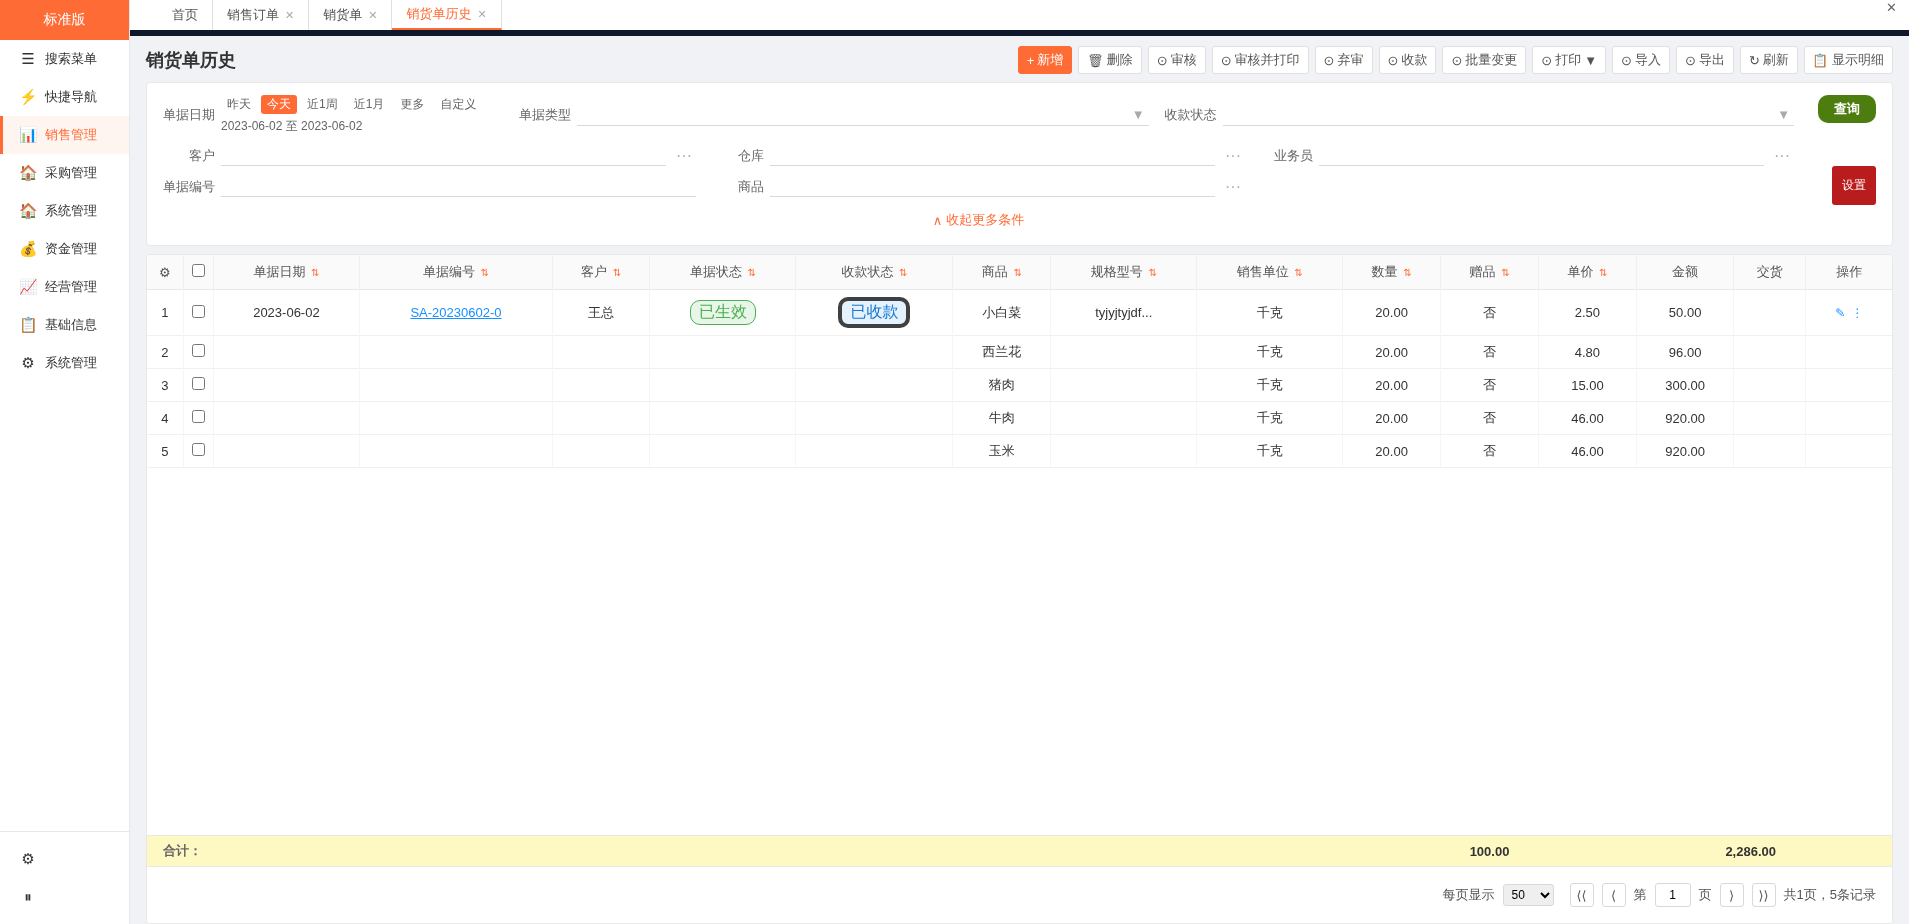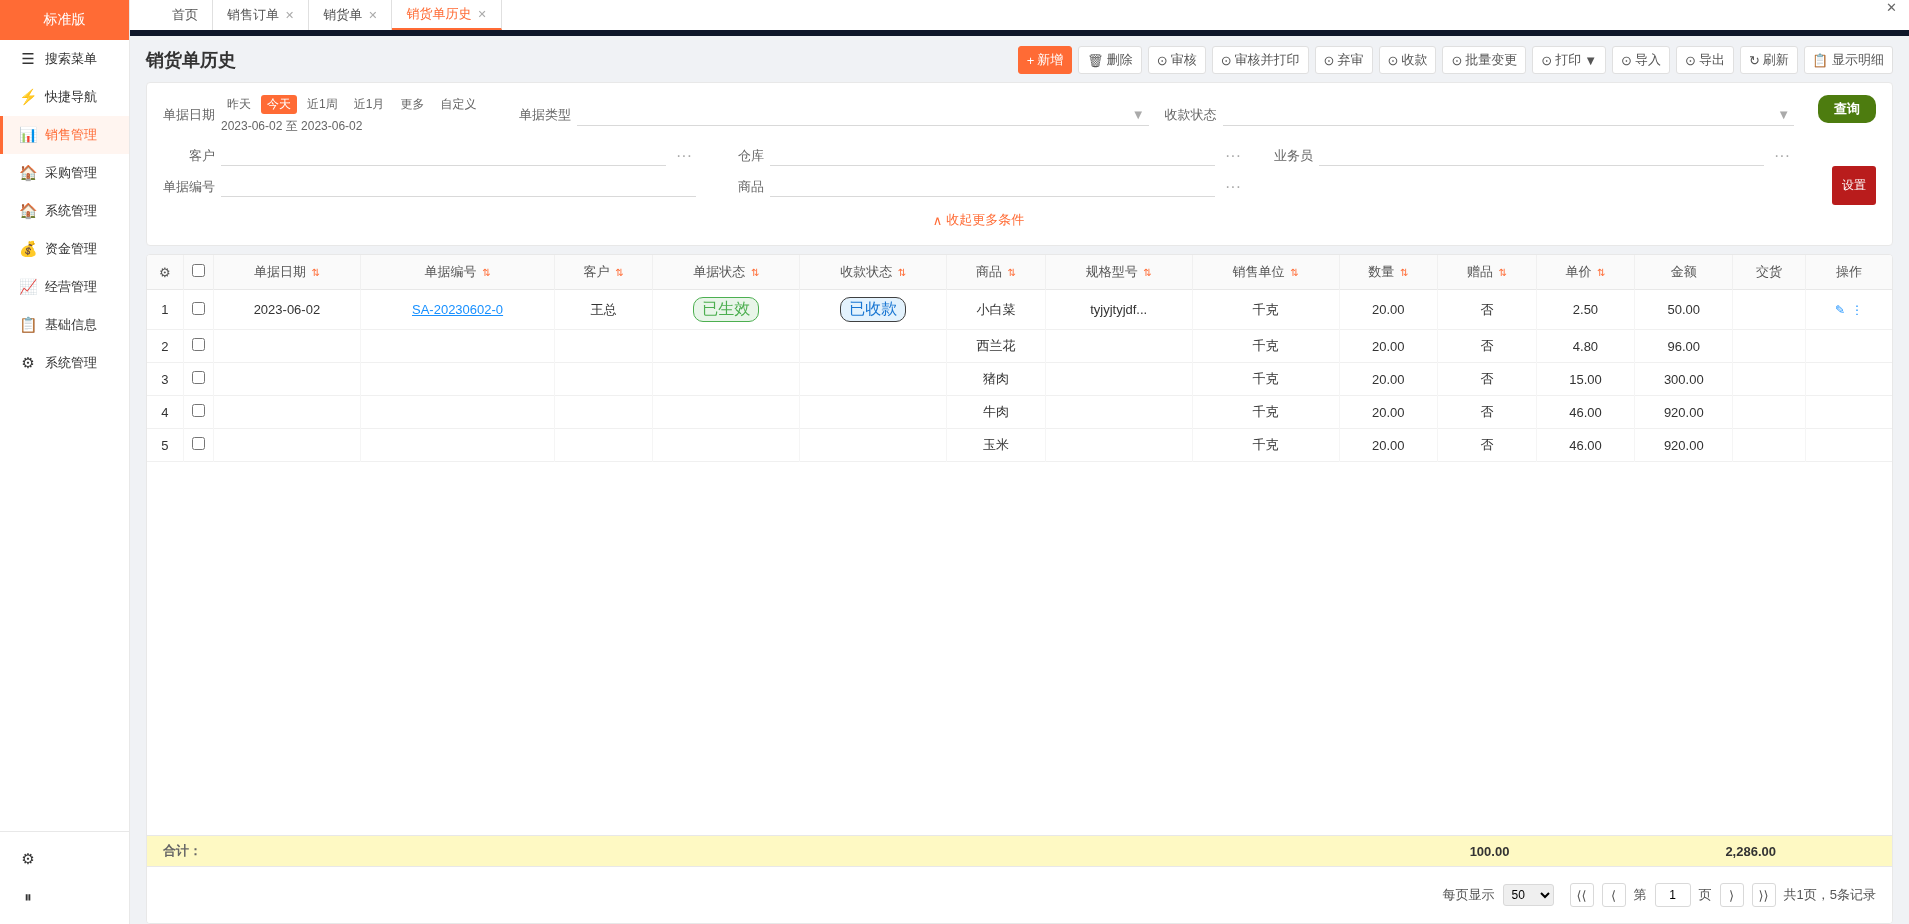--- a/index.html
+++ b/index.html
@@ -217,21 +217,21 @@
       border-right: 1px solid #f5f5f5;
     }
     tbody td:last-child { border-right: none; }
     .badge {
       display: inline-block;
       padding: 1px 8px;
       border-radius: 10px;
       font-size: 16px;
     }
     .badge-active { background: #e8f5e9; color: #4caf50; border: 1px solid #4caf50; }
-    .badge-paid { background: #e3f2fd; color: #1976d2; border: 1px solid #404040; }
+    .badge-paid { background: #e3f2fd; color: #1976d2; border: 4px solid #404040; }
     .action-btn {
       color: #1890ff;
       cursor: pointer;
       margin: 0 3px;
       font-size: 12px;
     }
     .link-text { color: #1890ff; cursor: pointer; text-decoration: underline; }
 
     
     .table-footer {

